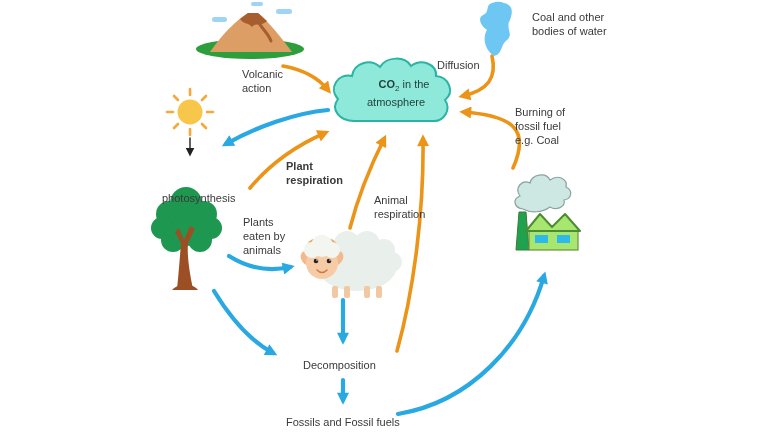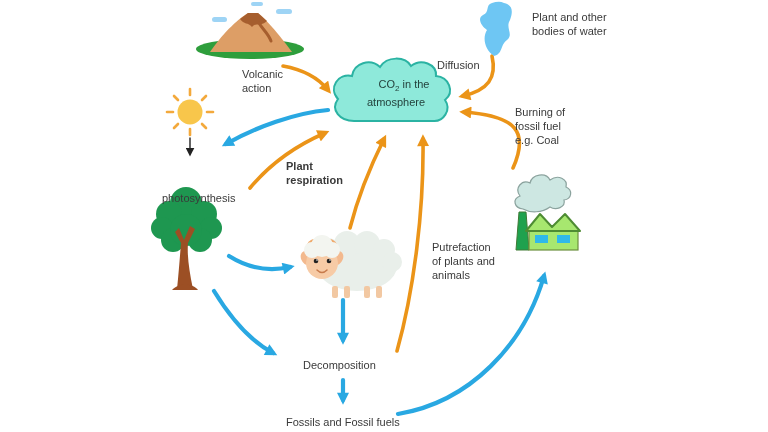--- a/index.html
+++ b/index.html
@@ -2,21 +2,21 @@
 <html><head>
 <meta charset="utf-8">
 <style>
   html,body{margin:0;padding:0;}
   body{background:#ffffff;font-family:"Liberation Sans", sans-serif;}
   .canvas{position:relative;width:768px;height:432px;background:#ffffff;overflow:hidden;}
   .layer{position:absolute;left:0;top:0;}
   .lbl{position:absolute;font-size:11px;line-height:1.27;color:#3a3a3a;z-index:3;}
   .cloud-text{position:absolute;left:346px;top:77px;width:100px;text-align:center;
     font-size:11px;line-height:1.3;color:#23413c;z-index:3;}
-  .cloud-text b{font-weight:normal;margin-left:16px;}
+  .cloud-text b{font-weight:bold;margin-left:16px;}
   .cloud-text sub{font-size:8px;}
   .cloud-text .suffix{margin-left:3px;}
 </style>
 </head>
 <body>
 
 <div class="canvas">
 
   <svg class="layer" width="768" height="432" viewBox="0 0 768 432">
     <defs>
@@ -133,33 +133,34 @@
     </g>
 
     <path d="M354,121 C340,121 330,110 338,99 C328,88 338,73 352,76 C354,63 370,58 380,67 C387,56 405,56 411,66 C421,58 437,64 436,76 C449,77 455,92 445,100 C452,110 443,122 433,121 Z" fill="#8EE9DA" stroke="#2BB3A3" stroke-width="2"></path>
   </svg>
 
   <div class="cloud-text">
     <b>CO</b><sub>2</sub><span class="suffix">in the</span><br>
     <span>atmosphere</span>
   </div>
 
-  <div class="lbl" style="left:532px;top:11px;width:88px;">Plant and other bodies of water</div>
+  <div class="lbl" style="left:532px;top:11px;width:88px;">Coal and other bodies of water</div>
 
   <div class="lbl" style="left:437px;top:59px;">Diffusion</div>
 
   <div class="lbl" style="left:242px;top:68px;width:50px;">Volcanic action</div>
 
   <div class="lbl" style="left:162px;top:160px;margin-top:32px;">photosynthesis</div>
 
   <div class="lbl" style="left:286px;top:160px;width:60px;font-weight:bold;">Plant respiration</div>
 
+  <div class="lbl" style="left:243px;top:216px;width:52px;">Plants eaten by animals</div>
 
+  <div class="lbl" style="left:374px;top:194px;width:62px;">Animal respiration</div>
 
-  <div class="lbl" style="left:432px;top:241px;width:68px;">Putrefaction of plants and animals</div>
 
   <div class="lbl" style="left:515px;top:106px;width:56px;">Burning of fossil fuel e.g. Coal</div>
 
   <div class="lbl" style="left:303px;top:359px;">Decomposition</div>
 
   <div class="lbl" style="left:286px;top:416px;">Fossils and Fossil fuels</div>
 
 </div>
 
 </body></html>

